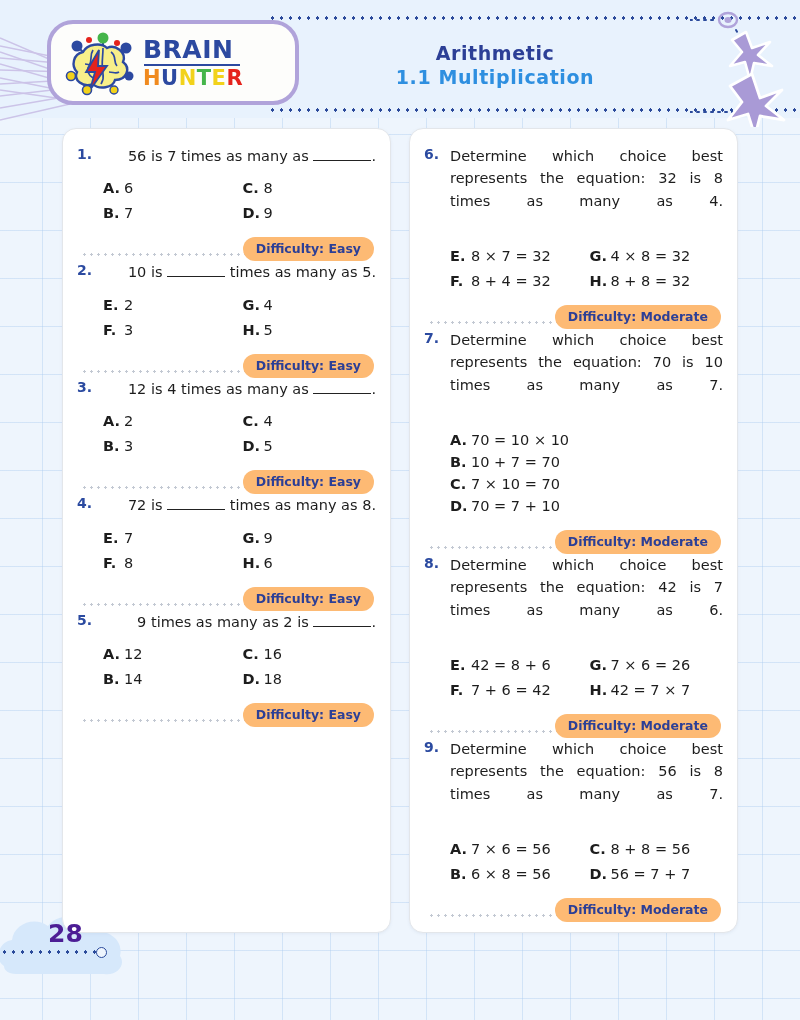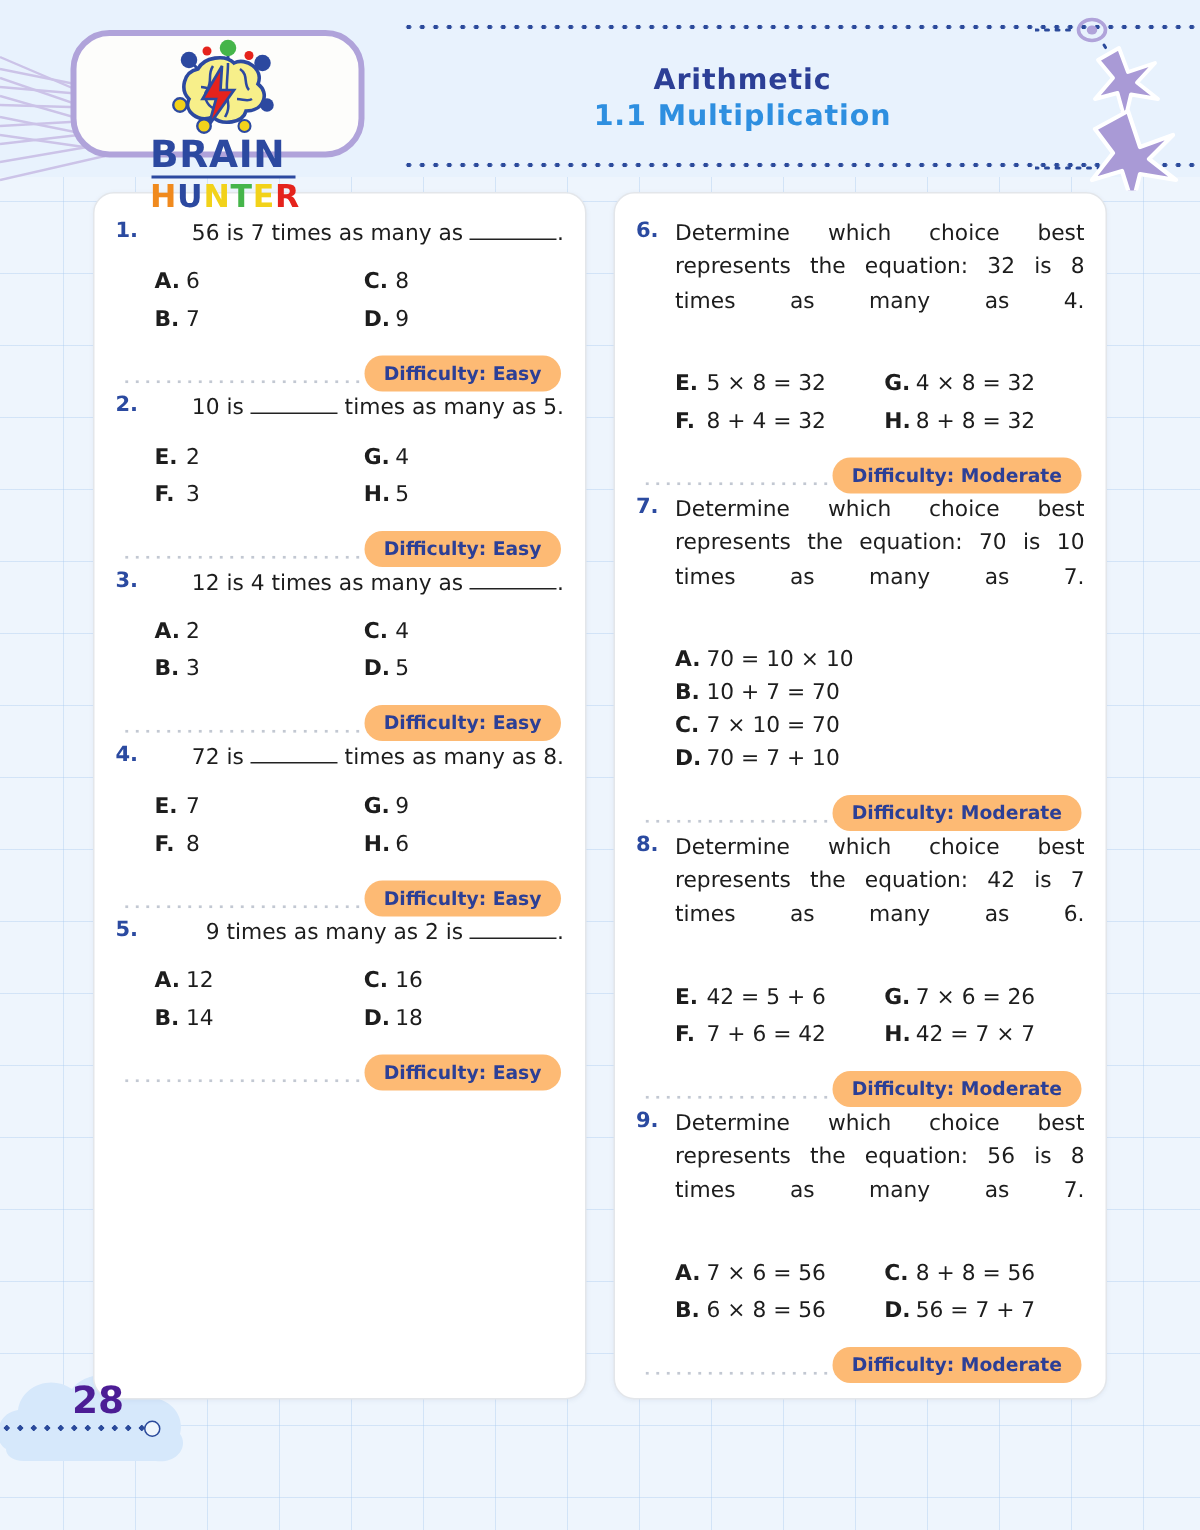--- a/index.html
+++ b/index.html
@@ -54,30 +54,29 @@
     position: absolute;
     left: 0; top: 8px;
     width: 70px; height: 120px;
     z-index: 2;
   }
 
   
   .logo-box {
     position: absolute;
     left: 47px; top: 20px;
-    width: 196px; height: 85px;
+    width: 252px; height: 85px;
     background: #fdfdfb;
     border: 4px solid #b0a3da;
     border-radius: 26px;
     z-index: 5;
     display: flex;
     align-items: center;
     padding-left: 8px;
     box-sizing: border-box;
-    flex-direction: column;
   }
   .logo-mark { width: 82px; height: 66px; flex: none; }
   .logo-words {
     display: flex;
     flex-direction: column;
     margin-left: 2px;
     line-height: 1;
   }
   .logo-brain-text {
     font-family: "DejaVu Sans", sans-serif;
@@ -505,21 +504,21 @@
     </div>
   <div class="card" id="col-1">
       <div class="question">
         <div class="q-head">
           <div class="q-num">6.</div>
           <div class="q-text justify"><span>Determine which choice best represents the equation: 32 is 8 times as many as 4.</span></div>
         </div>
         <div class="options grid2">
           <div class="option">
             <span class="opt-letter">E.</span>
-            <span class="opt-val">5 × 8 = 32</span>
+            <span class="opt-val">8 × 7 = 32</span>
           </div>
           <div class="option">
             <span class="opt-letter">G.</span>
             <span class="opt-val">4 × 8 = 32</span>
           </div>
           <div class="option">
             <span class="opt-letter">F.</span>
             <span class="opt-val">8 + 4 = 32</span>
           </div>
           <div class="option">
@@ -561,21 +560,21 @@
         </div>
       </div>
       <div class="question">
         <div class="q-head">
           <div class="q-num">8.</div>
           <div class="q-text justify"><span>Determine which choice best represents the equation: 42 is 7 times as many as 6.</span></div>
         </div>
         <div class="options grid2">
           <div class="option">
             <span class="opt-letter">E.</span>
-            <span class="opt-val">42 = 5 + 6</span>
+            <span class="opt-val">42 = 8 + 6</span>
           </div>
           <div class="option">
             <span class="opt-letter">G.</span>
             <span class="opt-val">7 × 6 = 26</span>
           </div>
           <div class="option">
             <span class="opt-letter">F.</span>
             <span class="opt-val">7 + 6 = 42</span>
           </div>
           <div class="option">

